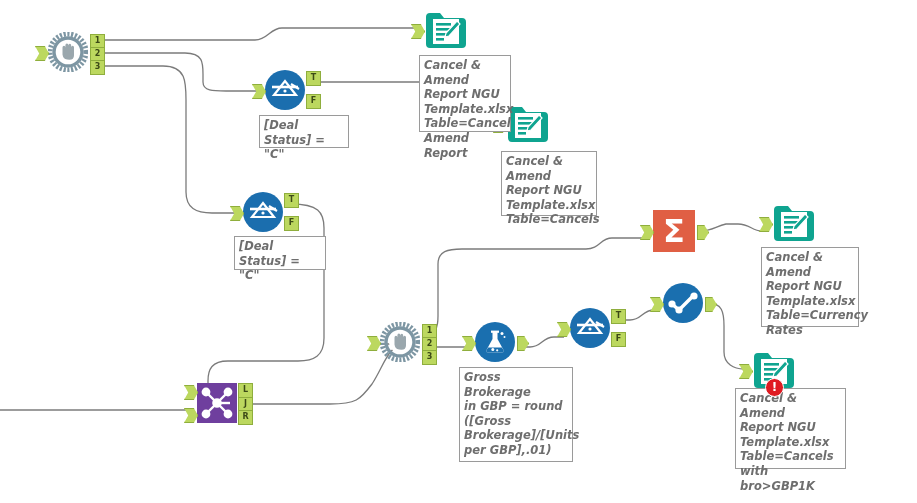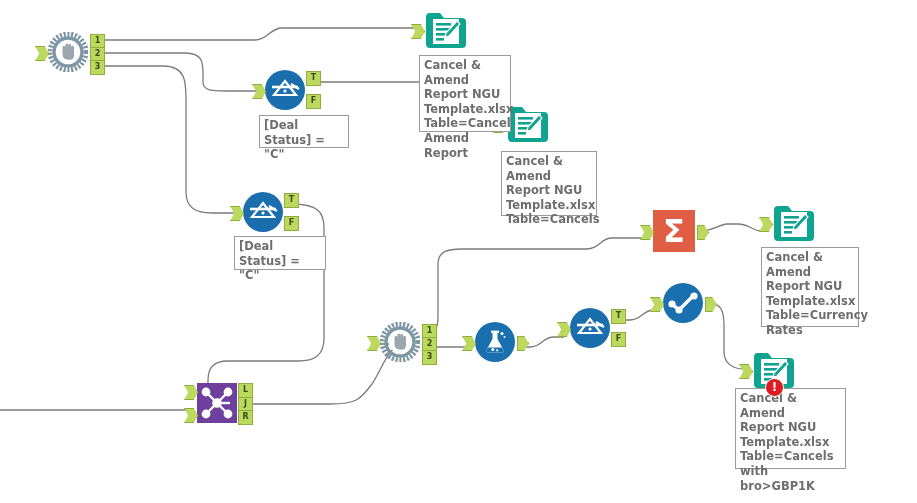--- a/index.html
+++ b/index.html
@@ -40,21 +40,21 @@
   .pin.sq{width:13px;}
   .pin.in{width:12px;height:13px;background:#bcd85f;border:1px solid #8fae3d;
           clip-path:polygon(0 0,70% 0,100% 50%,70% 100%,0 100%,30% 50%);}
   .pin.out{width:10px;height:13px;background:#bcd85f;border:1px solid #8fae3d;
            clip-path:polygon(0 0,60% 0,100% 50%,60% 100%,0 100%);}
 
   
   .anno{position:absolute;background:#ffffff;border:1px solid #9a9a9a;
         color:#6e6e6e;font-size:11.5px;line-height:14.6px;
         font-family:"DejaVu Sans",sans-serif;font-weight:bold;
-        padding:2px 4px 3px 4px;white-space:pre-line;box-sizing:border-box;}
+        padding:2px 4px 3px 4px;white-space:pre-line;box-sizing:border-box;font-style:italic;}
 
   
   .errbadge{position:absolute;width:17px;height:17px;border-radius:50%;
             background:#e01b22;border:1px solid #ffffff;color:#fff;
             font-size:12px;font-weight:bold;line-height:16px;text-align:center;
             font-family:"DejaVu Sans",sans-serif;z-index:6;}
 </style>
 </head>
 <body>
 
@@ -304,20 +304,25 @@
 
   <div class="anno" style="left:234px;top:236px;width:92px;height:34px;">[Deal Status] =
 "C"</div>
 
   <div class="anno" style="left:761px;top:247px;width:98px;height:80px;">Cancel &amp; Amend
 Report NGU
 Template.xlsx
 Table=Currency
 Rates</div>
 
+  <div class="anno" style="left:459px;top:367px;width:114px;height:95px;">Gross Brokerage
+in GBP = round
+([Gross
+Brokerage]/[Units
+per GBP],.01)</div>
 
 
   <div class="anno" style="left:735px;top:388px;width:111px;height:81px;">Cancel &amp; Amend
 Report NGU
 Template.xlsx
 Table=Cancels
 with bro&gt;GBP1K</div>
 
 </div>
 

